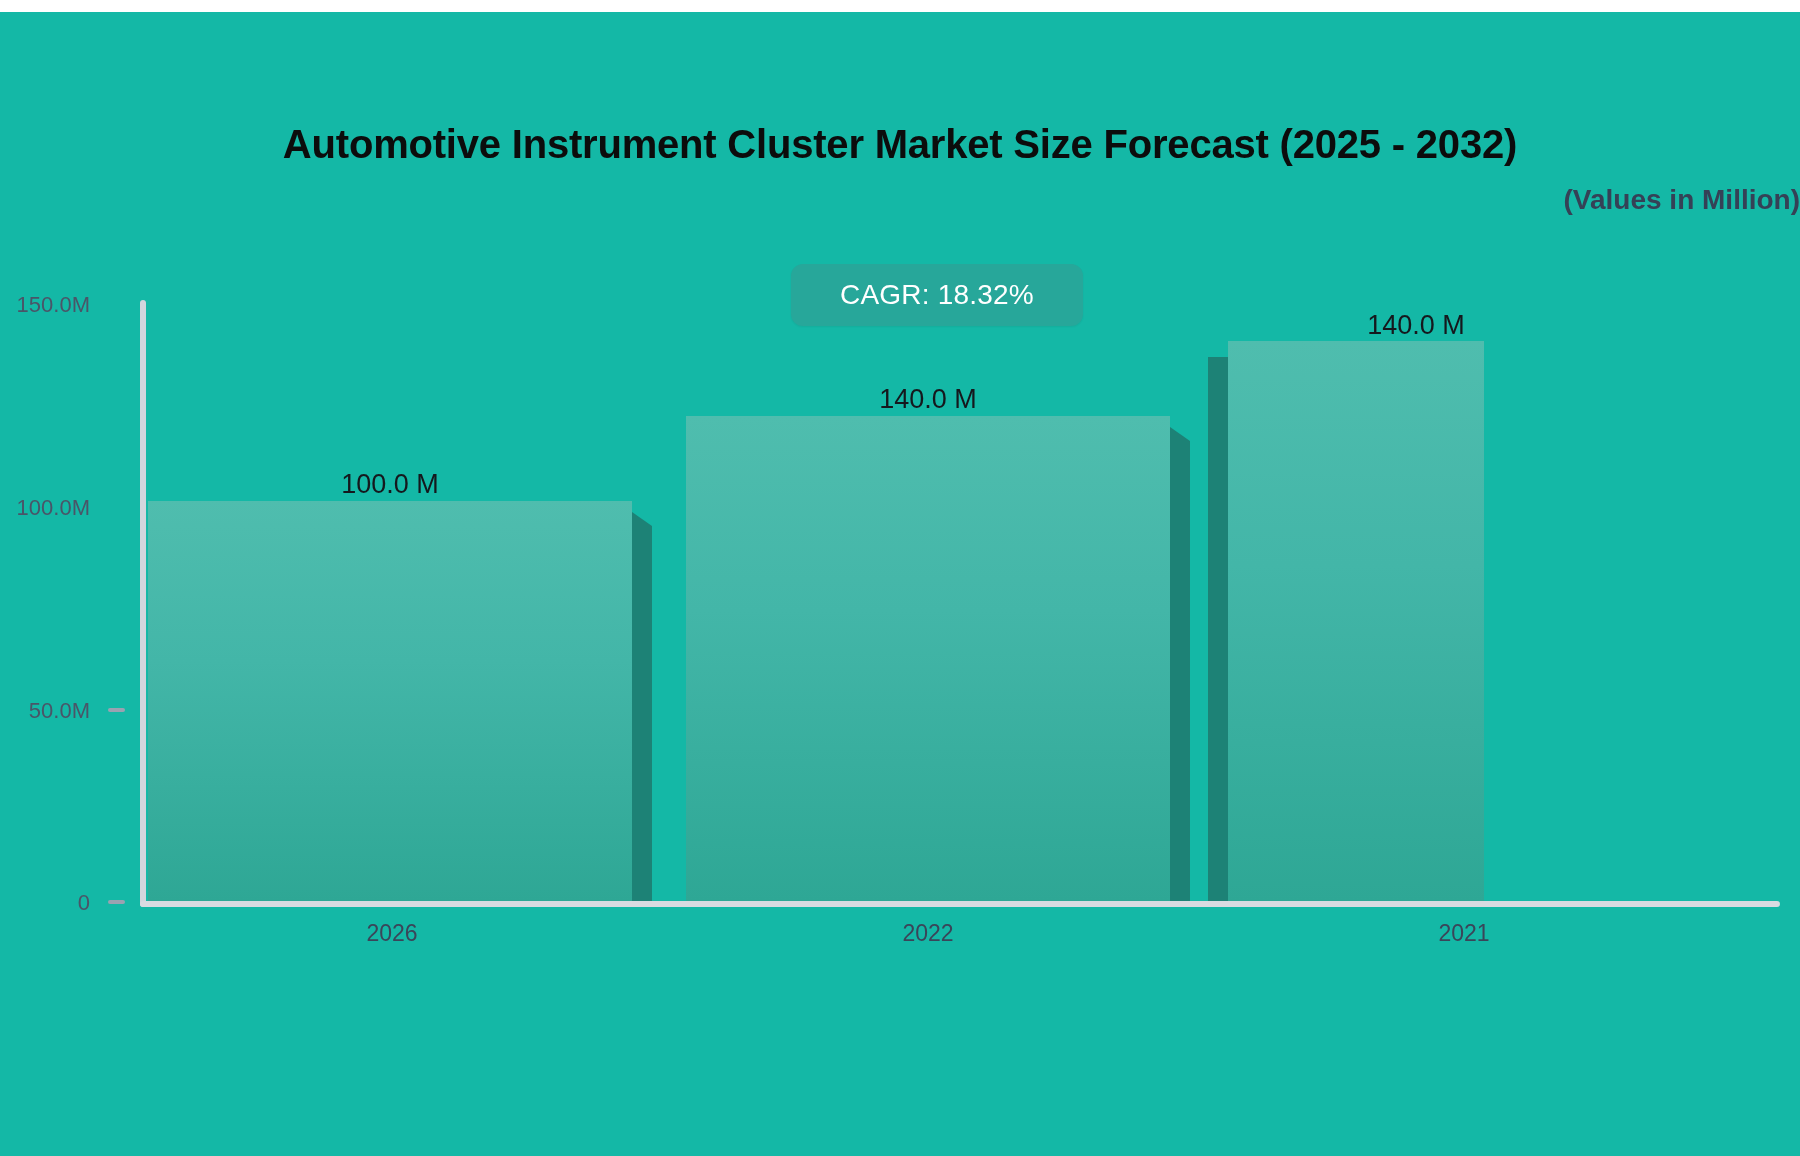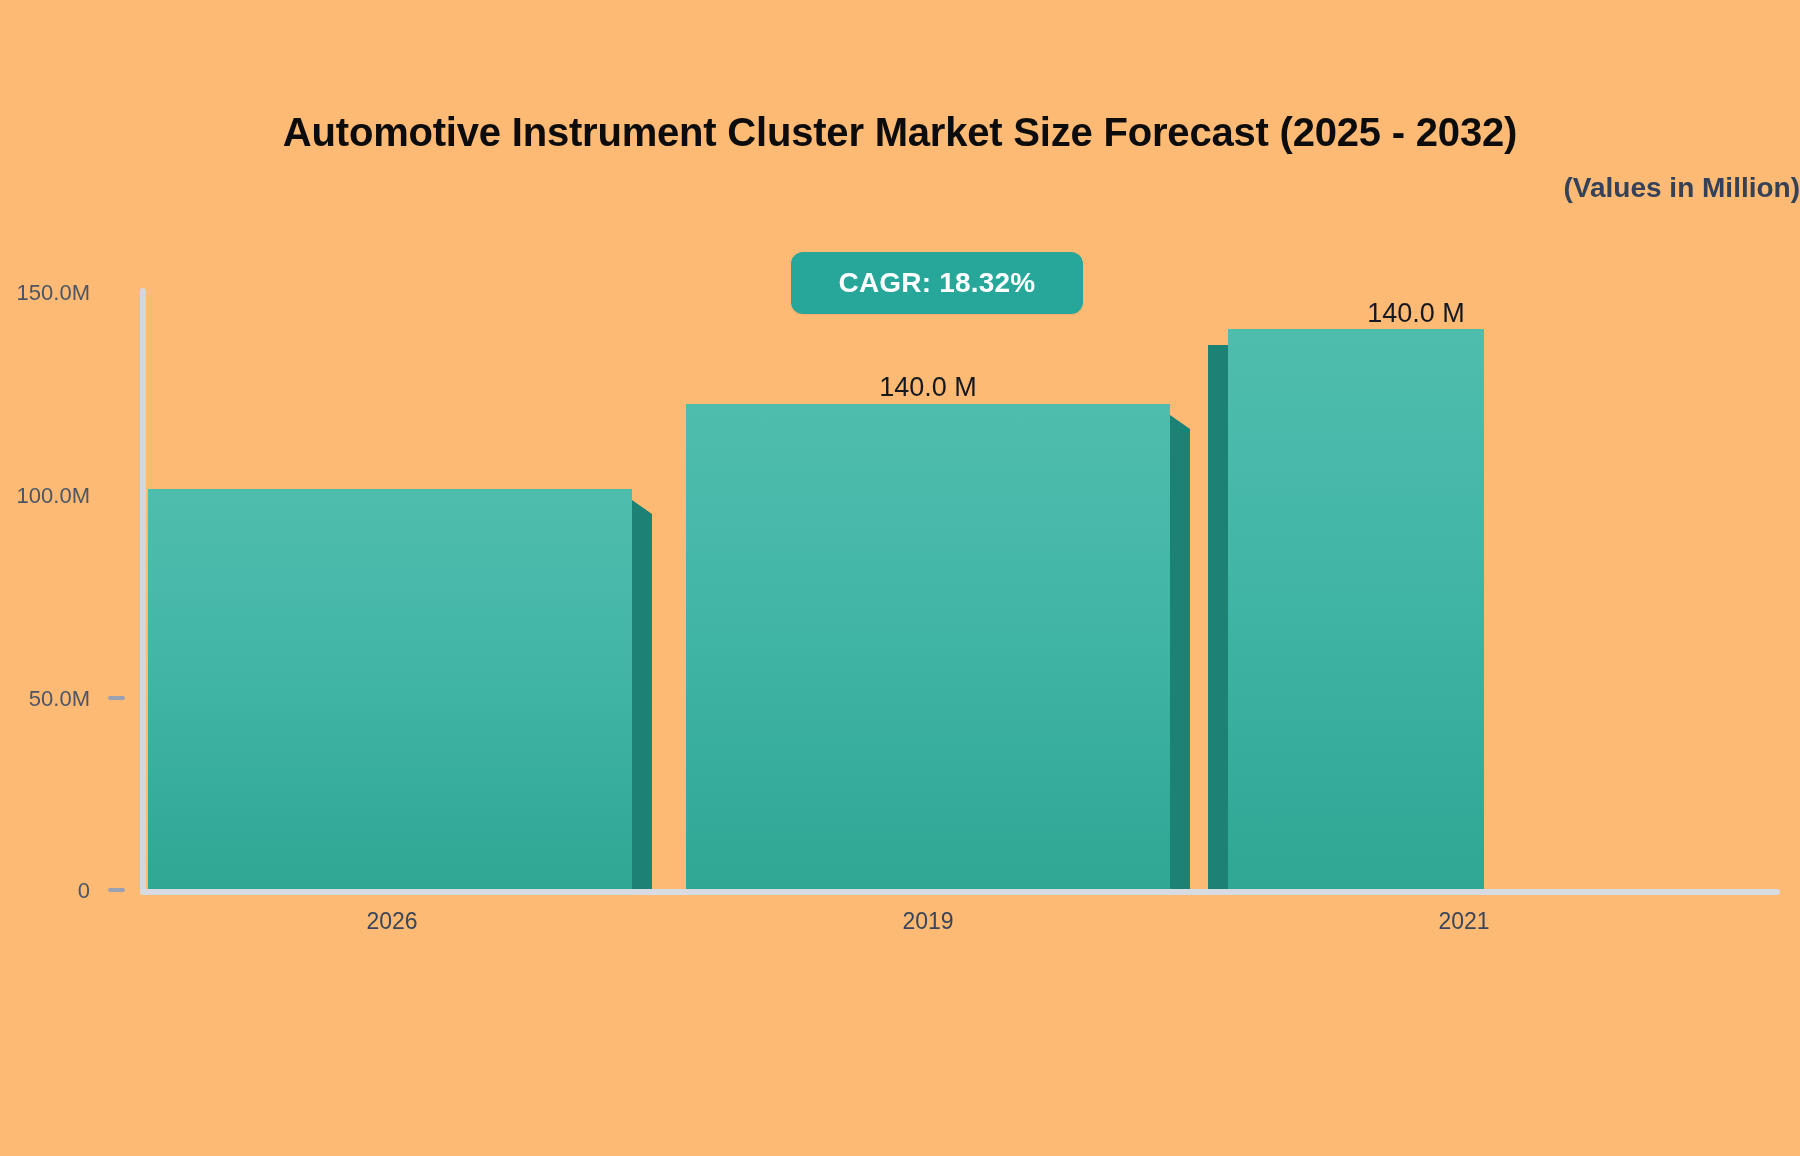--- a/index.html
+++ b/index.html
@@ -11,21 +11,22 @@
     width: 1800px;
     height: 1156px;
     font-family: "Liberation Sans", sans-serif;
     overflow: hidden;
     position: relative;
   }
 
   #canvas {
     position: absolute;
     inset: 0;
-    background: #fdba74;
+    background: #14b8a6;
+    margin-top: 12px;
   }
 
   
   .chart-title {
     position: absolute;
     top: 110px;
     left: 0;
     width: 1800px;
     text-align: center;
     font-size: 40px;
@@ -56,21 +57,21 @@
     border-radius: 12px;
     display: flex;
     align-items: center;
     justify-content: center;
     box-shadow: 0 1px 2px rgba(0,0,0,0.06);
     z-index: 8;
   }
   .cagr-badge .cagr-text {
     color: #ffffff;
     font-size: 28px;
-    font-weight: 700;
+    font-weight: 400;
     letter-spacing: 0.2px;
   }
 
   
   #plot {
     position: absolute;
     left: 0;
     top: 0;
     width: 1800px;
     height: 892px;
@@ -187,27 +188,28 @@
     <div class="y-tick-label" style="top:483px;">100.0M</div>
     <div class="y-tick-label" style="top:686px;">50.0M</div>
     <div class="y-tick-label" style="top:878px;">0</div>
 
     <div class="y-tick-dash" style="top:696px;"></div>
     <div class="y-tick-dash" style="top:888px;"></div>
 
     <div class="bar-side" style="left:632px; top:500px; width:20px; height:389px;
                 clip-path: polygon(0 0, 100% 14px, 100% 100%, 0 100%);"></div>
     <div class="bar" style="left:148px; top:489px; width:484px; height:400px;"></div>
+    <div class="bar-label" style="left:240px; top:457px;">100.0 M</div>
     <div class="x-tick-label" style="left:292px;">2026</div>
 
     <div class="bar-side" style="left:1170px; top:415px; width:20px; height:474px;
                 clip-path: polygon(0 0, 100% 14px, 100% 100%, 0 100%);"></div>
     <div class="bar" style="left:686px; top:404px; width:484px; height:485px;"></div>
     <div class="bar-label" style="left:778px; top:372px;">140.0 M</div>
-    <div class="x-tick-label" style="left:828px;">2019</div>
+    <div class="x-tick-label" style="left:828px;">2022</div>
 
     <div class="bar-side" style="left:1208px; top:331px; width:20px; height:558px;
                 clip-path: polygon(0 0, 0 14px, 100% 14px, 100% 100%, 0 100%);
                 background:#1d8276;"></div>
     <div class="bar" style="left:1228px; top:329px; width:256px; height:560px;"></div>
     <div class="bar-label" style="left:1266px; top:298px;">140.0 M</div>
     <div class="x-tick-label" style="left:1364px;">2021</div>
 
   </div>
 

